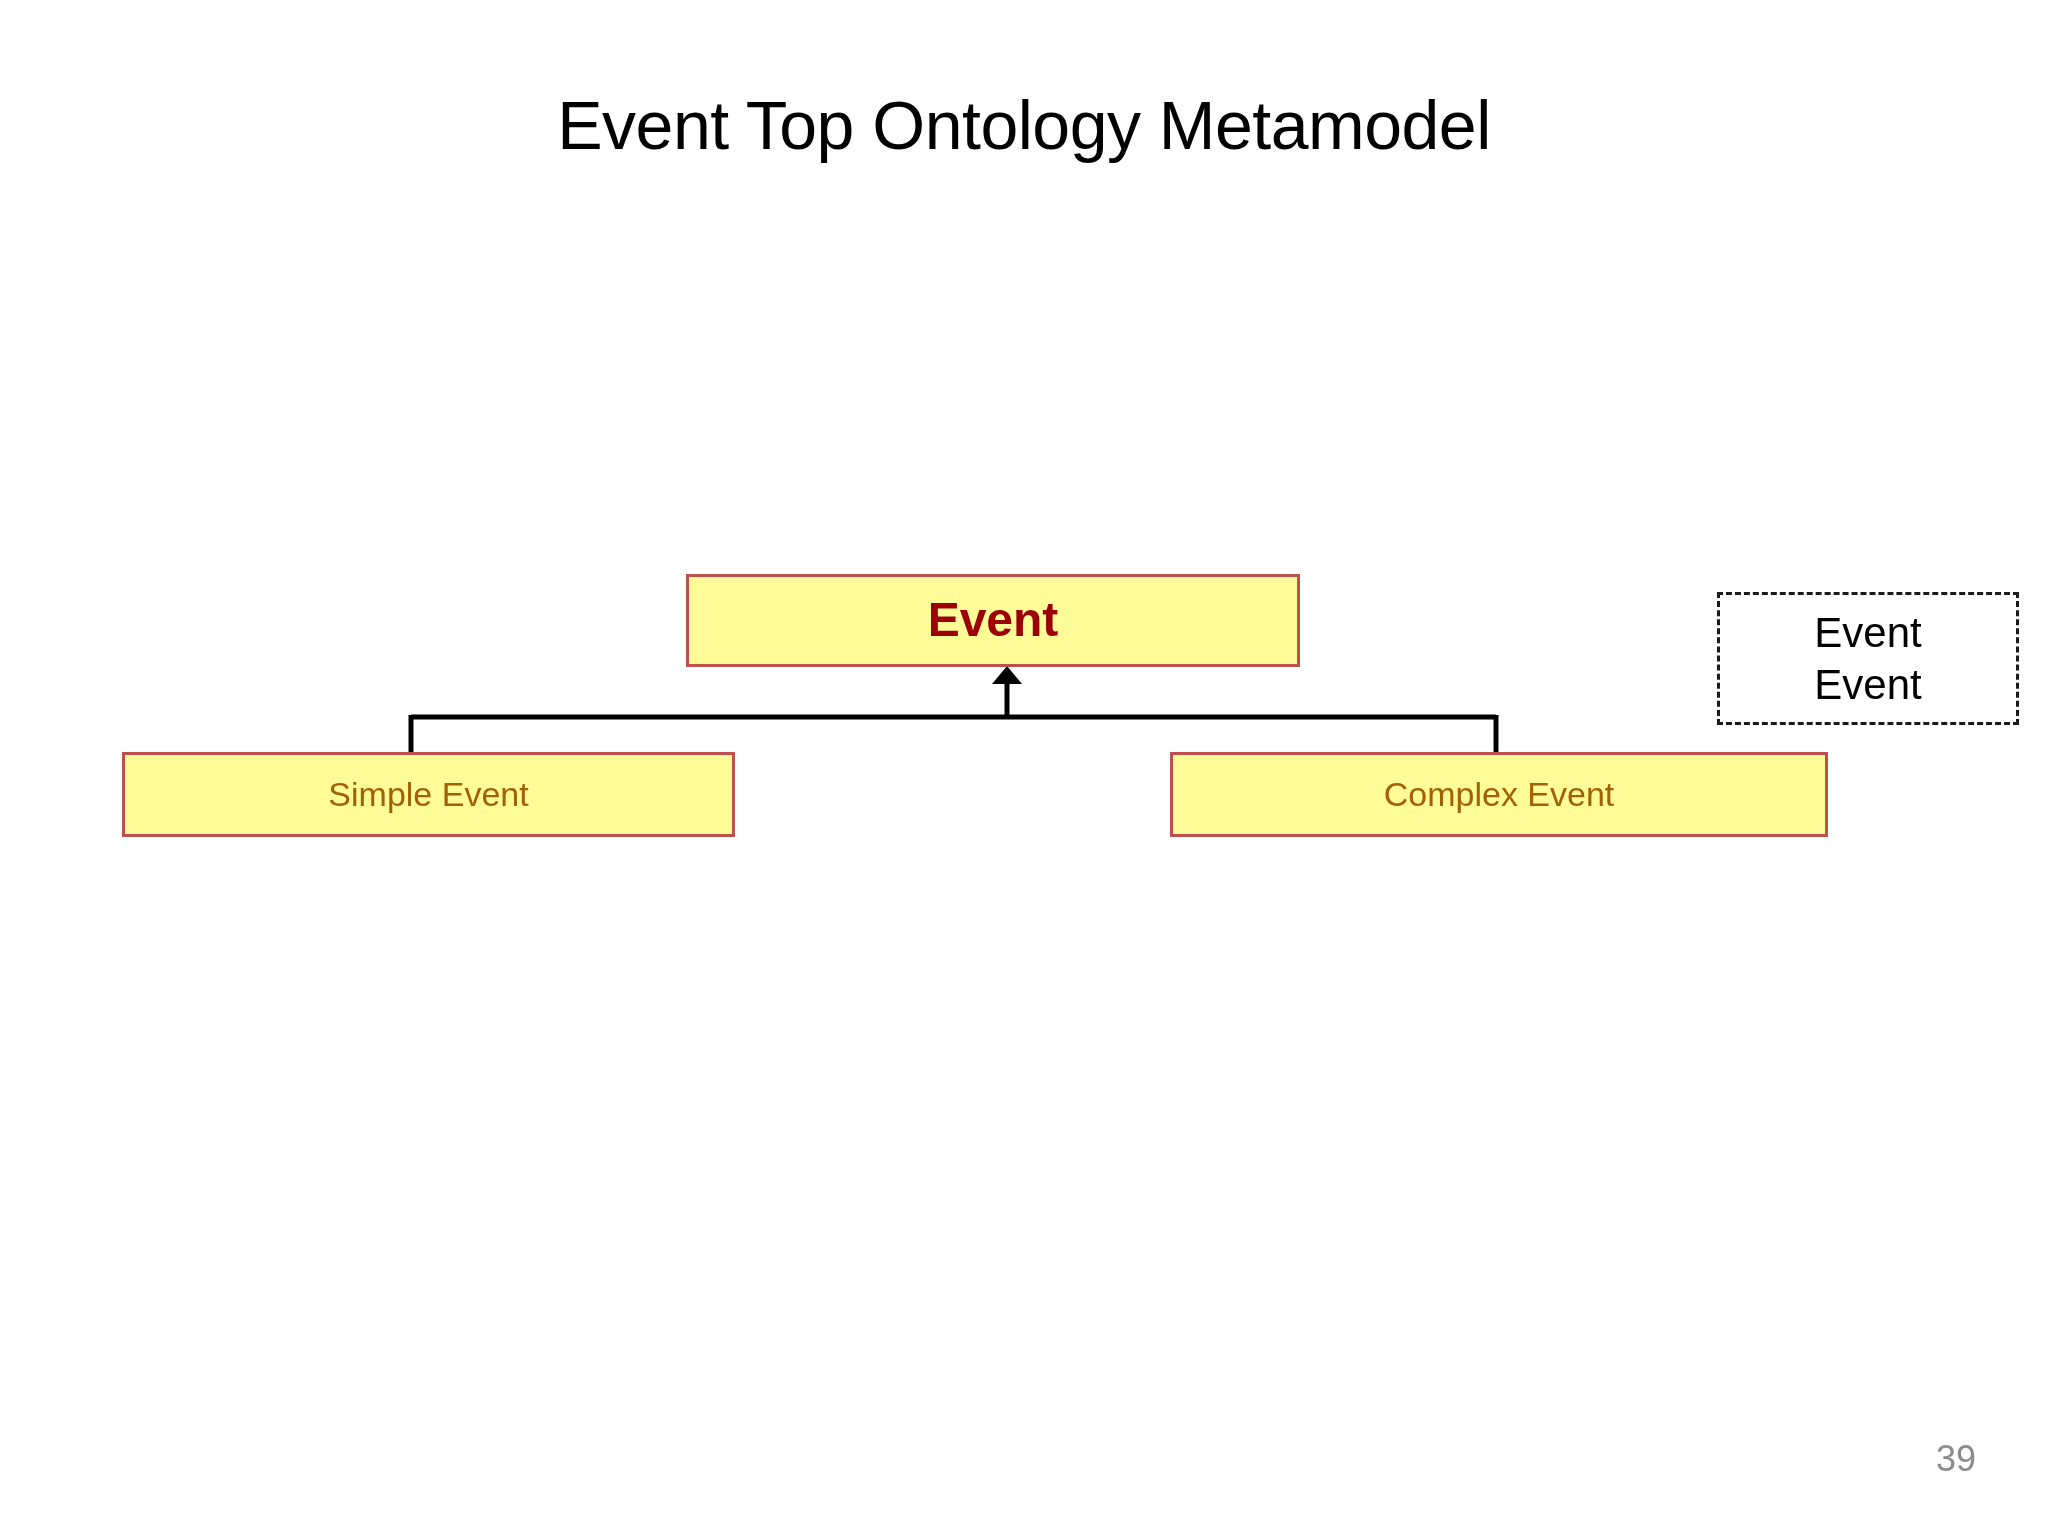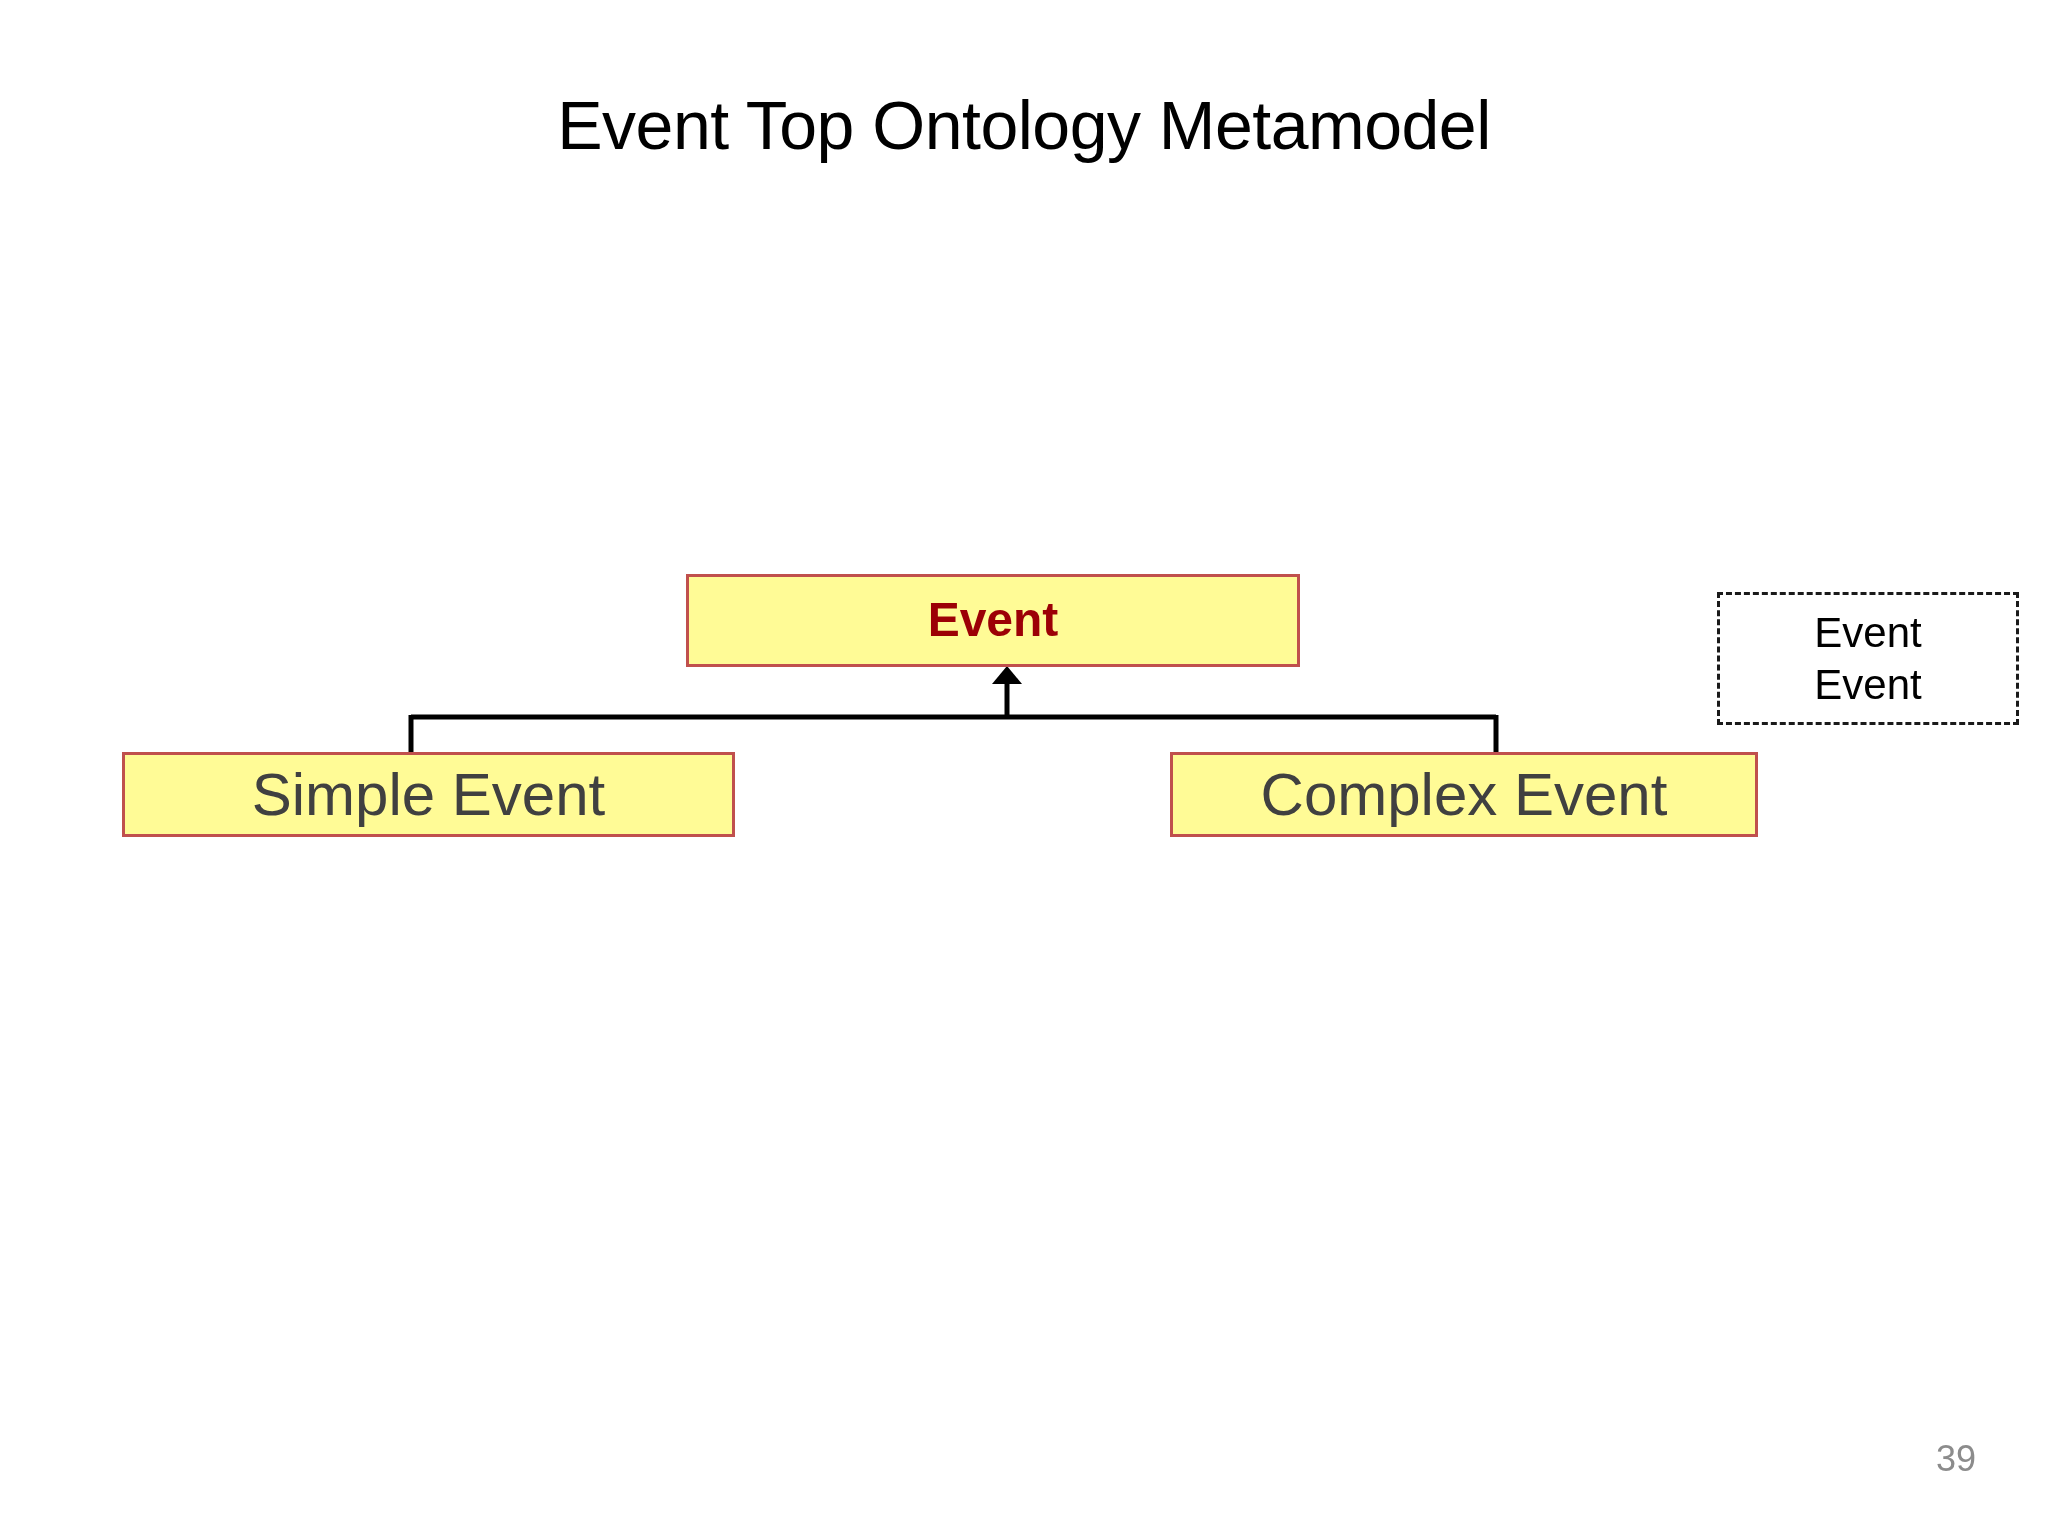--- a/index.html
+++ b/index.html
@@ -57,23 +57,23 @@
     position: absolute;
     box-sizing: border-box;
     background: #fffb96;
     border: 3px solid #c0504d;
     display: flex;
     align-items: center;
     justify-content: center;
     text-align: center;
   }
   .uml-box .box-label {
-    font-size: 60px;
+    font-size: 34px;
     line-height: 1.05;
-    color: #404040;
+    color: #a16207;
     font-weight: 400;
   }
 
   #box-event {
     left: 686px;
     top: 558px;
     width: 614px;
     height: 93px;
   }
   #box-event .box-label {
@@ -85,21 +85,21 @@
   #box-simple-event {
     left: 122px;
     top: 736px;
     width: 613px;
     height: 85px;
   }
 
   #box-complex-event {
     left: 1170px;
     top: 736px;
-    width: 588px;
+    width: 658px;
     height: 85px;
   }
 
   
   #note-event-types {
     position: absolute;
     box-sizing: border-box;
     left: 1717px;
     top: 576px;
     width: 302px;

